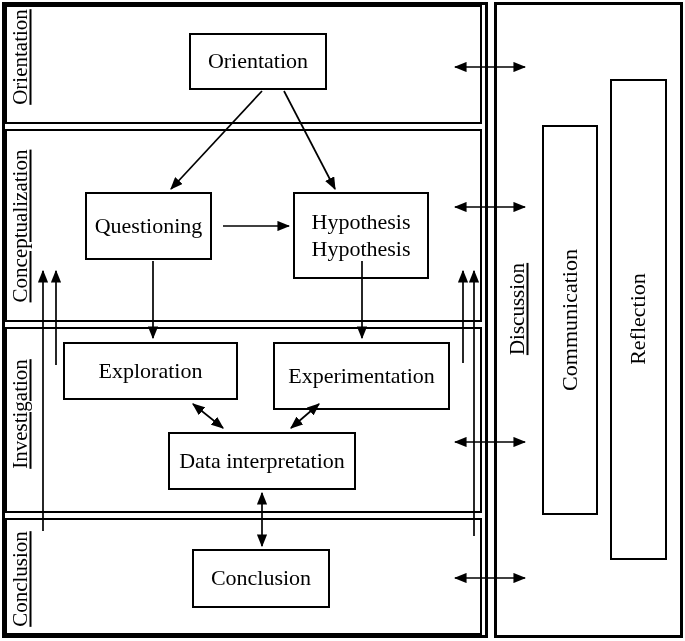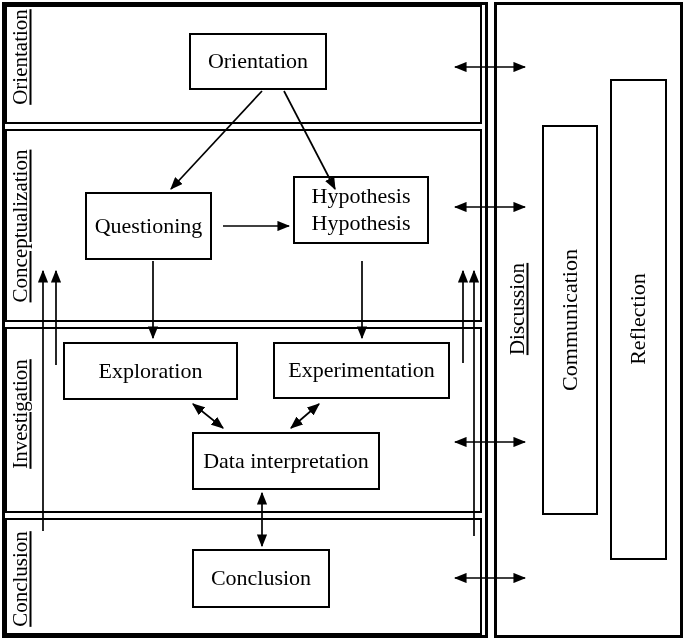--- a/index.html
+++ b/index.html
@@ -54,36 +54,36 @@
   <div class="vlabel" style="left:517px;top:309px;">Discussion</div>
 
   <div class="box" style="left:189px;top:33px;width:138px;height:57px;">
     <span>Orientation</span>
   </div>
 
   <div class="box" style="left:85px;top:192px;width:127px;height:68px;">
     <span>Questioning</span>
   </div>
 
-  <div class="box" style="left:293px;top:176px;width:136px;height:68px;">
+  <div class="box" style="left:293px;top:192px;width:136px;height:87px;">
     <span>
       <span>Hypothesis</span><br>
       <span>Hypothesis</span>
     </span>
   </div>
 
   <div class="box" style="left:63px;top:342px;width:175px;height:58px;">
     <span>Exploration</span>
   </div>
 
-  <div class="box" style="left:273px;top:342px;width:177px;height:57px;">
+  <div class="box" style="left:273px;top:342px;width:177px;height:68px;">
     <span>Experimentation</span>
   </div>
 
-  <div class="box" style="left:168px;top:432px;width:188px;height:58px;margin-left:24px;">
+  <div class="box" style="left:168px;top:432px;width:188px;height:58px;">
     <span>Data interpretation</span>
   </div>
 
   <div class="box" style="left:192px;top:549px;width:138px;height:59px;">
     <span>Conclusion</span>
   </div>
 
   <div class="box" style="left:542px;top:125px;width:56px;height:390px;"></div>
   <div class="vtext" style="left:570px;top:320px;">Communication</div>
 

